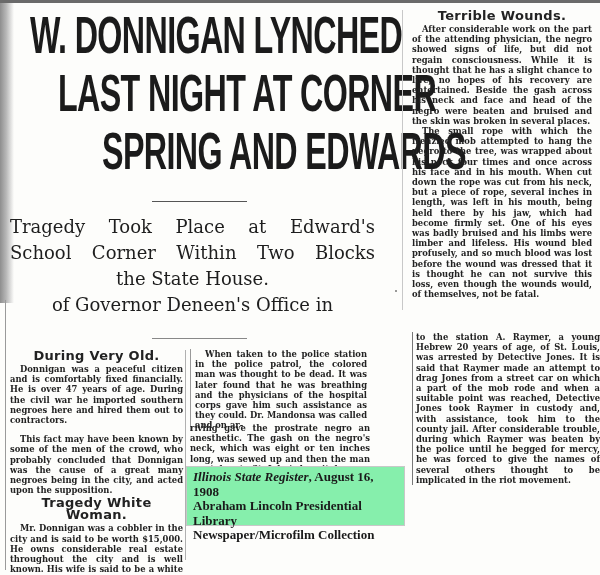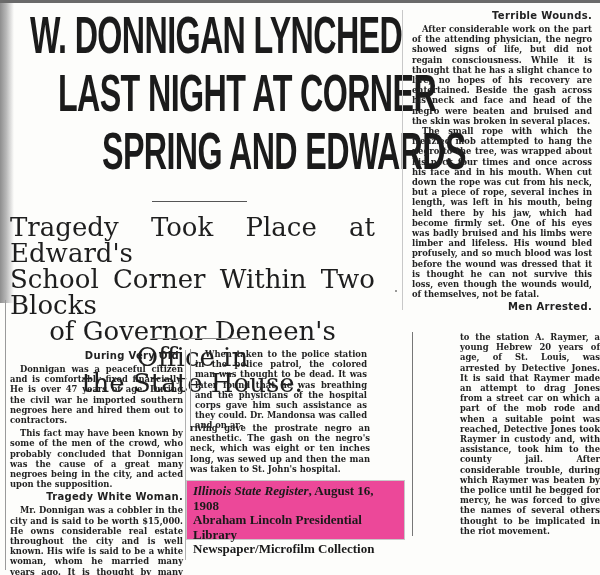--- a/index.html
+++ b/index.html
@@ -31,49 +31,49 @@
       white-space: nowrap; text-transform: uppercase;
     }
     .hl-1 { margin-left: 4px; }
     .hl-2 { margin-left: 32px; }
     .hl-3 { margin-left: 76px; }
 
     .rule { position: absolute; height: 1px; background: #555; }
 
     .subhead {
       position: absolute; left: 10px; top: 214px; width: 365px;
-      font-family: "DejaVu Serif", serif; font-size: 26px; line-height: 26px;
+      font-family: "DejaVu Serif", serif; font-size: 18px; line-height: 26px;
       text-align: center; color: #1e1e1e;
     }
     .subhead .justify { text-align: justify; text-align-last: justify; }
 
     
     .col {
       position: absolute; font-family: "DejaVu Serif", serif;
       font-size: 8.4px; line-height: 10.2px; color: #222;
       text-align: justify; font-weight: bold;
     }
     .col p { margin: 0; text-indent: 10px; }
     .col h3 {
-      margin: 2px 0 2px 0; font-size: 10px; line-height: 12px; text-align: right;
+      margin: 2px 0 2px 0; font-size: 13px; line-height: 12px; text-align: center;
       font-family: "DejaVu Sans", sans-serif; font-weight: bold; letter-spacing: 0.3px;
     }
     .col-left { left: 10px; top: 348px; width: 173px; }
     .col-mid-top { left: 190px; top: 349px; width: 172px; border-left: 1px solid #999; padding-left: 4px; }
     .col-mid-bot { left: 190px; top: 423px; width: 180px; }
     .col-mid-bot p { text-indent: 0; }
     .col-right-top { left: 412px; top: 8px; width: 180px; }
     .col-right-bot { left: 412px; top: 332px; width: 184px; border-left: 1px solid #777; padding-left: 3px; }
-    .col-right-bot p { text-indent: 0; margin-left: 44px; }
+    .col-right-bot p { text-indent: 0; }
 
     .divider-v { position: absolute; background: #b0b0b0; width: 1px; }
 
     .caption {
-      position: absolute; left: 186px; top: 480px; width: 205px; height: 52px;
-      border: 1px solid #c8c8c8; background: #ec4899;
+      position: absolute; left: 186px; top: 466px; width: 205px; height: 52px;
+      border: 1px solid #c8c8c8; background: #86efac;
       font-family: "Liberation Serif", serif; font-weight: bold; font-size: 13px; line-height: 14.5px;
       padding: 3px 6px; color: #1a1a1a;
     }
     .caption .ital { font-style: italic; }
     .speck { position: absolute; background: #777; border-radius: 50%; }
   </style>
 </head>
 <body>
 
 <div class="topbar"></div>
@@ -84,30 +84,30 @@
   <div class="hl-line hl-1">W. Donnigan Lynched</div>
   <div class="hl-line hl-2">Last Night at Corner</div>
   <div class="hl-line hl-3">Spring and Edwards</div>
 </div>
 
 <div class="rule" style="left:152px; top:201px; width:95px;"></div>
 
 <div class="subhead">
   <div class="justify">Tragedy Took Place at Edward's</div>
   <div class="justify">School Corner Within Two Blocks</div>
+  <div>the State House.</div>
   <div>of Governor Deneen's Office in</div>
-  <div>the State House.</div>
 </div>
 
 <div class="rule" style="left:152px; top:338px; width:95px; background:#888;"></div>
 
 <div class="col col-left">
   <h3>During Very Old.</h3>
   <p>Donnigan was a peaceful citizen and is comfortably fixed financially. He is over 47 years of age. During the civil war he imported southern negroes here and hired them out to contractors.</p>
-  <p style="margin-top:3px">This fact may have been known by some of the men of the crowd, who probably concluded that Donnigan was the cause of a great many negroes being in the city, and acted upon the supposition.</p>
+  <p style="margin-top:9px">This fact may have been known by some of the men of the crowd, who probably concluded that Donnigan was the cause of a great many negroes being in the city, and acted upon the supposition.</p>
   <h3>Tragedy White Woman.</h3>
   <p>Mr. Donnigan was a cobbler in the city and is said to be worth $15,000. He owns considerable real estate throughout the city and is well known. His wife is said to be a white woman, whom he married many years ago. It is thought by many that this fact is the direct cause of the lynching of last night.</p>
 </div>
 
 <div class="divider-v" style="left:185px; top:350px; height:210px;"></div>
 
 <div class="col col-mid-top">
   <p>When taken to the police station in the police patrol, the colored man was thought to be dead. It was later found that he was breathing and the physicians of the hospital corps gave him such assistance as they could. Dr. Mandonsa was called and on ar-</p>
 </div>
 <div class="col col-mid-bot">
@@ -119,21 +119,20 @@
   <div>Abraham Lincoln Presidential Library</div>
   <div>Newspaper/Microfilm Collection</div>
 </div>
 
 <div class="divider-v" style="left:402px; top:10px; height:300px; background:#c8c8c8;"></div>
 
 <div class="col col-right-top">
   <h3>Terrible Wounds.</h3>
   <p>After considerable work on the part of the attending physician, the negro showed signs of life, but did not regain consciousness. While it is thought that he has a slight chance to live, no hopes of his recovery are entertained. Beside the gash across his neck and face and head of the negro were beaten and bruised and the skin was broken in several places.</p>
   <p>The small rope with which the frenzied mob attempted to hang the negro to the tree, was wrapped about his neck four times and once across his face and in his mouth. When cut down the rope was cut from his neck, but a piece of rope, several inches in length, was left in his mouth, being held there by his jaw, which had become firmly set. One of his eyes was badly bruised and his limbs were limber and lifeless. His wound bled profusely, and so much blood was lost before the wound was dressed that it is thought he can not survive this loss, even though the wounds would, of themselves, not be fatal.</p>
-  <h3>Men Arrested.</h3>
 </div>
 <div class="col col-right-bot">
   <p>to the station A. Raymer, a young Hebrew 20 years of age, of St. Louis, was arrested by Detective Jones. It is said that Raymer made an attempt to drag Jones from a street car on which a part of the mob rode and when a suitable point was reached, Detective Jones took Raymer in custody and, with assistance, took him to the county jail. After considerable trouble, during which Raymer was beaten by the police until he begged for mercy, he was forced to give the names of several others thought to be implicated in the riot movement.</p>
 </div>
 
 <div class="speck" style="left:330px; top:40px; width:2px; height:2px;"></div>
 <div class="speck" style="left:210px; top:160px; width:2px; height:2px;"></div>
 <div class="speck" style="left:395px; top:290px; width:2px; height:2px;"></div>
 
 </body></html>

